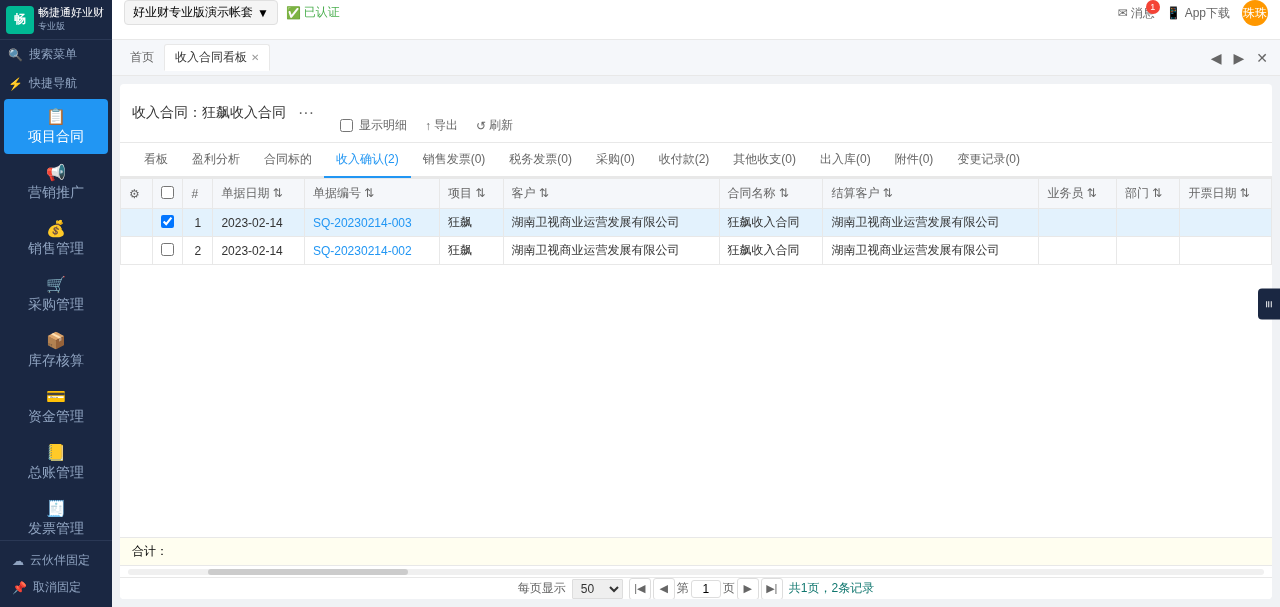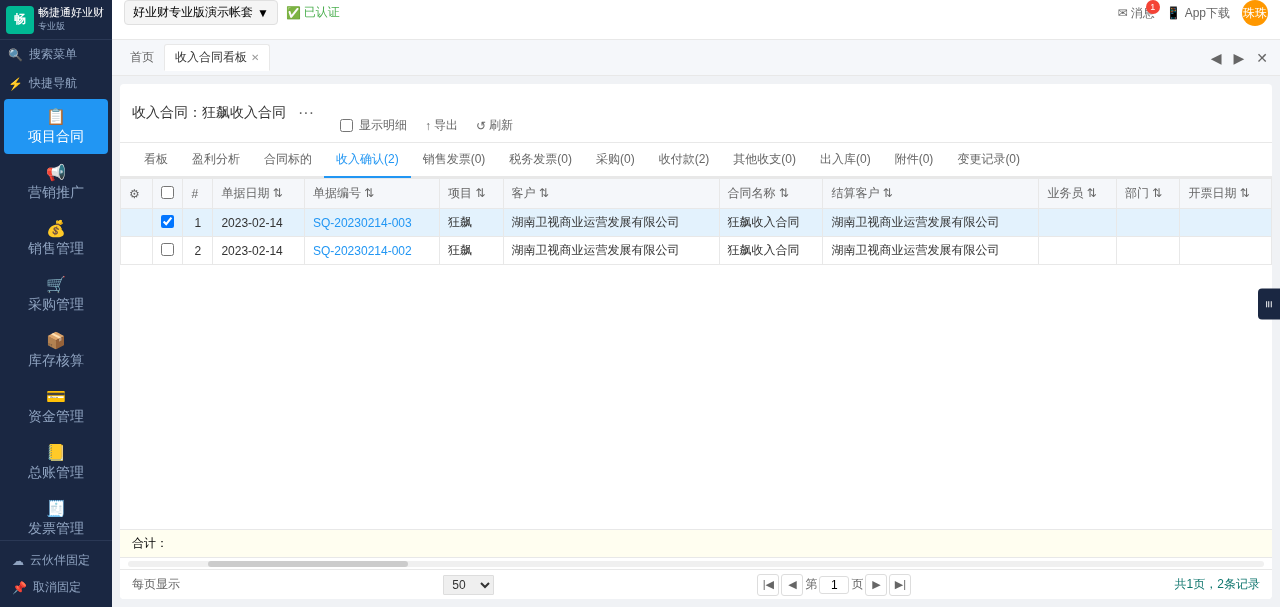--- a/index.html
+++ b/index.html
@@ -76,21 +76,21 @@
 
     
     .table-footer { background: #fffef0; border-top: 1px solid #e8e8e8; padding: 5px 12px; display: flex; align-items: center; flex-shrink: 0; }
 
     
     .scrollbar-area { background: #fff; height: 12px; border-top: 1px solid #e8e8e8; flex-shrink: 0; display: flex; align-items: center; padding: 0 8px; }
     .scrollbar-track { flex: 1; height: 6px; background: #f0f0f0; border-radius: 3px; position: relative; }
     .scrollbar-thumb { width: 200px; height: 6px; background: #ccc; border-radius: 3px; position: absolute; left: 80px; }
 
     
-    .pagination { background: #fff; height: 30px; display: flex; align-items: center; justify-content: space-between; padding: 0 12px; gap: 6px; border-top: 1px solid #e8e8e8; flex-shrink: 0; font-size: 12px; color: #666; }
+    .pagination { background: #fff; height: 22px; display: flex; align-items: center; justify-content: center; padding: 0 12px; gap: 6px; border-top: 1px solid #e8e8e8; flex-shrink: 0; font-size: 12px; color: #666; }
     .page-size-label { color: #666; }
     .page-size-select { border: 1px solid #ddd; border-radius: 1px; padding: 1px 4px; font-size: 12px; color: #333; }
     .page-nav { display: flex; align-items: center; gap: 2px; }
     .page-btn { border: 1px solid #ddd; background: #fff; border-radius: 3px; width: 22px; height: 22px; display: flex; align-items: center; justify-content: center; cursor: pointer; color: #666; font-size: 11px; }
     .page-input { border: 1px solid #ddd; border-radius: 3px; width: 30px; text-align: center; padding: 1px 2px; font-size: 12px; }
     .page-info { color: #0f766e; }
 
     
     .side-panel-btn { position: fixed; right: 0; top: 50%; transform: translateY(-50%); background: #1a2742; color: #fff; padding: 8px 4px; border-radius: 4px 0 0 4px; cursor: pointer; font-size: 12px; writing-mode: vertical-rl; }
 

